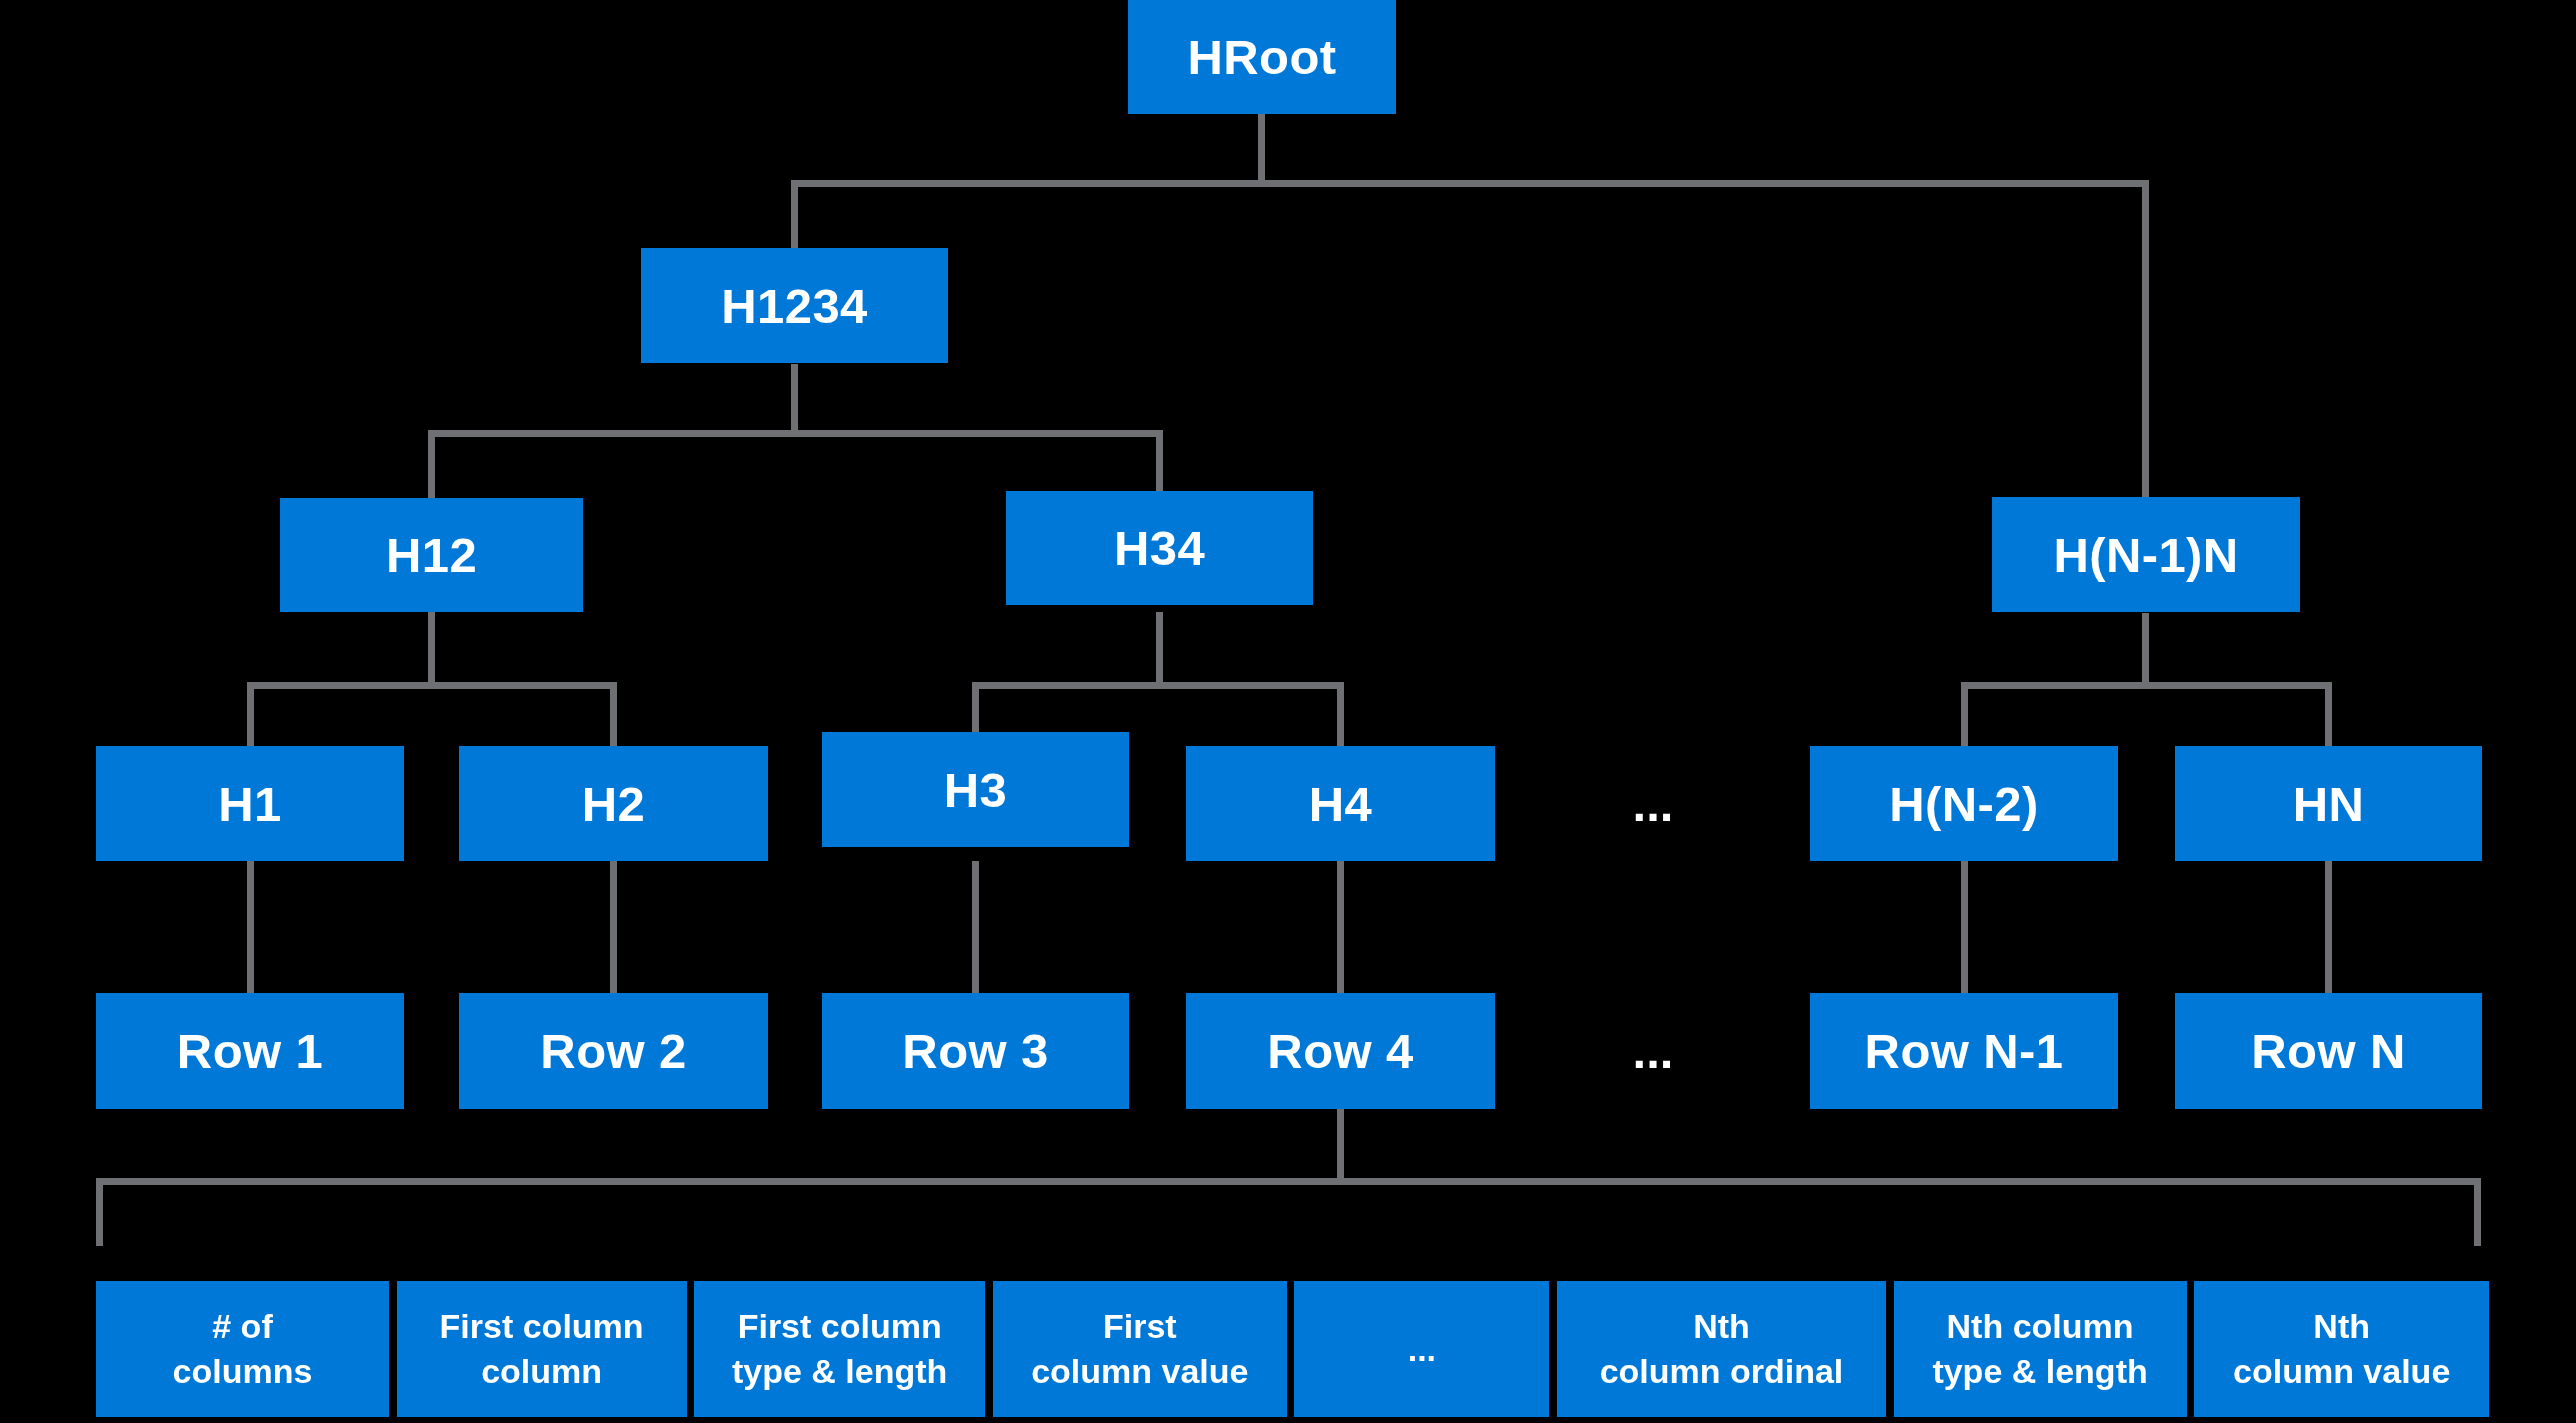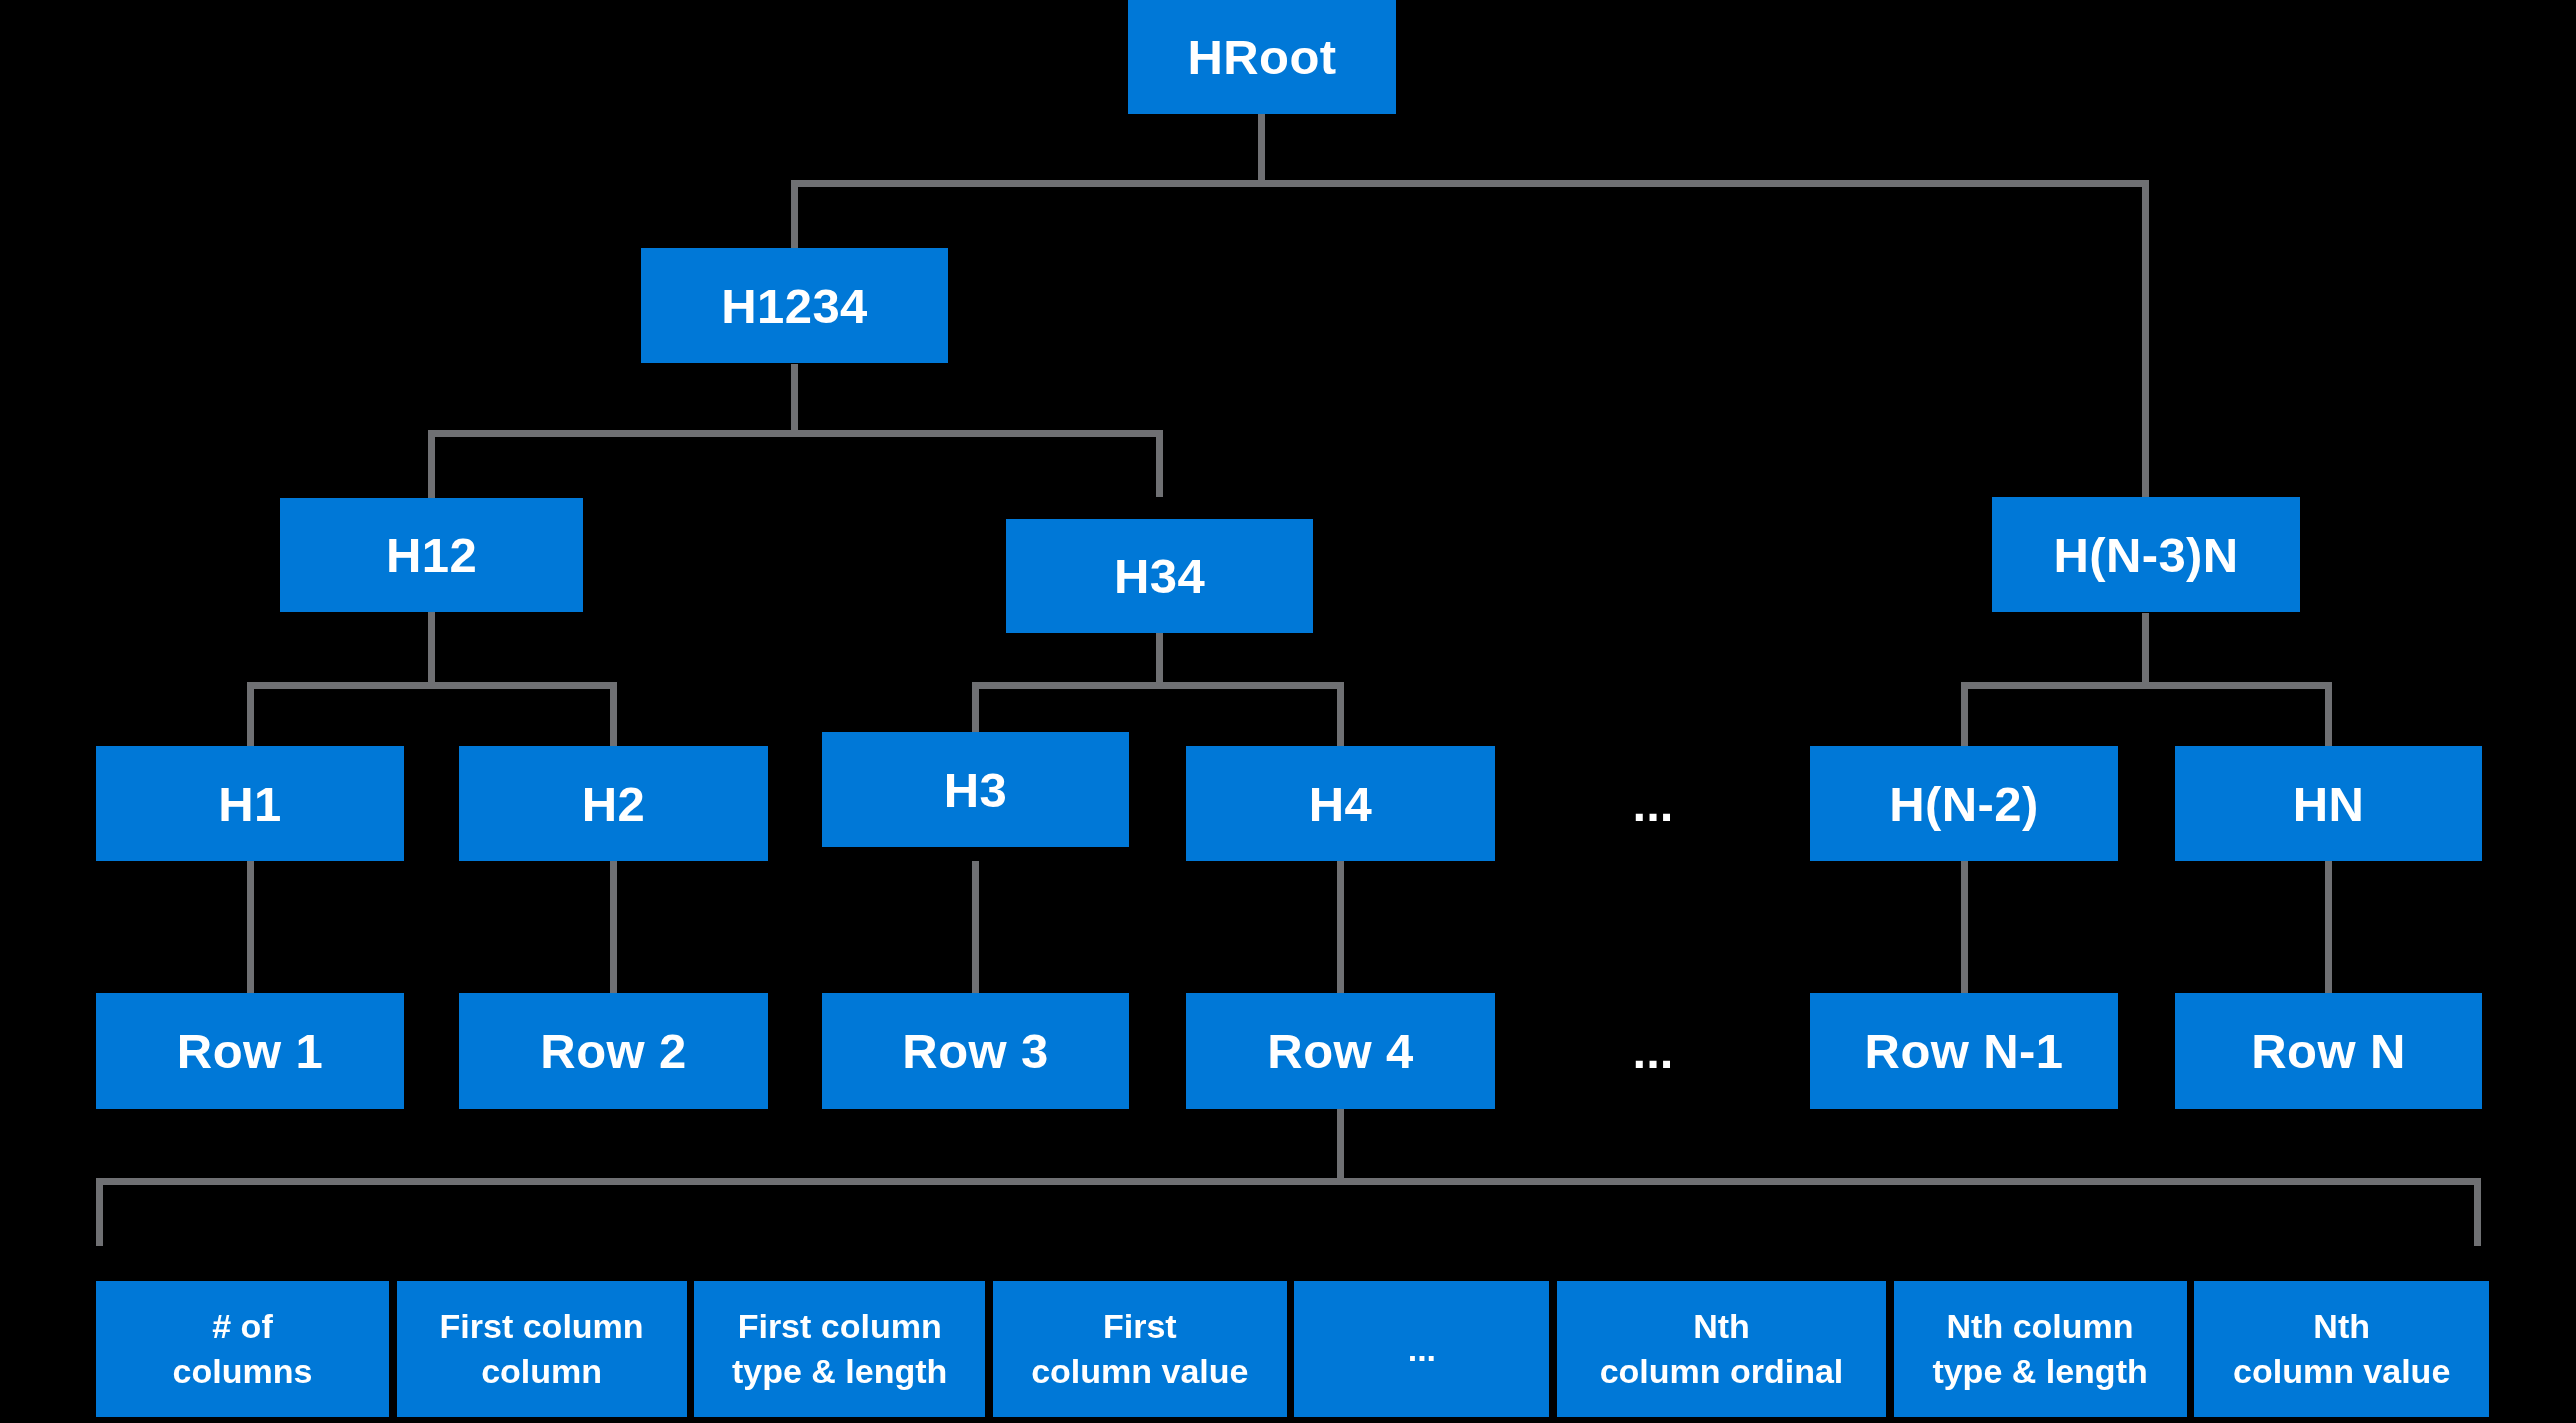--- a/index.html
+++ b/index.html
@@ -61,22 +61,22 @@
   <div class="line" style="left:2325px;top:861px;width:6.8px;height:132px"></div>
 
   <div class="line" style="left:1337px;top:1109px;width:6.8px;height:69px"></div>
   <div class="line" style="left:96px;top:1178px;width:2385px;height:6.8px"></div>
   <div class="line" style="left:96px;top:1178px;width:6.8px;height:68px"></div>
   <div class="line" style="left:2474px;top:1178px;width:6.8px;height:68px"></div>
 
   <div class="node" style="left:1128px;top:0;width:268px;height:114px">HRoot</div>
   <div class="node" style="left:641px;top:248px;width:307px;height:115px">H1234</div>
   <div class="node" style="left:280px;top:498px;width:303px;height:114px">H12</div>
-  <div class="node" style="left:1006px;top:519px;width:307px;height:114px">H34</div>
-  <div class="node" style="left:1992px;top:497px;width:308px;height:115px">H(N-3)N</div>
+  <div class="node" style="left:1006px;top:491px;width:307px;height:114px">H34</div>
+  <div class="node" style="left:1992px;top:497px;width:308px;height:115px">H(N-1)N</div>
 
   <div class="node" style="left:96px;top:746px;width:308px;height:115px">H1</div>
   <div class="node" style="left:459px;top:746px;width:309px;height:115px">H2</div>
   <div class="node" style="left:822px;top:732px;width:307px;height:115px">H3</div>
   <div class="node" style="left:1186px;top:746px;width:309px;height:115px">H4</div>
   <div class="ellipsis" style="left:1602px;top:746px;width:102px;height:115px">...</div>
   <div class="node" style="left:1810px;top:746px;width:308px;height:115px">H(N-2)</div>
   <div class="node" style="left:2175px;top:746px;width:307px;height:115px">HN</div>
 
   <div class="node" style="left:96px;top:993px;width:308px;height:116px">Row 1</div>

